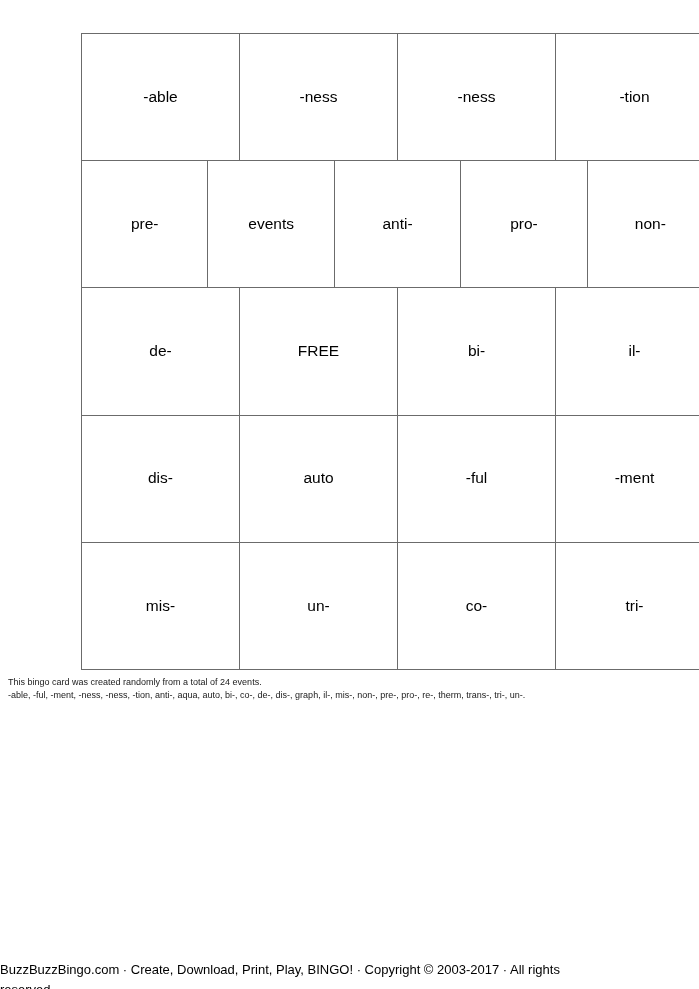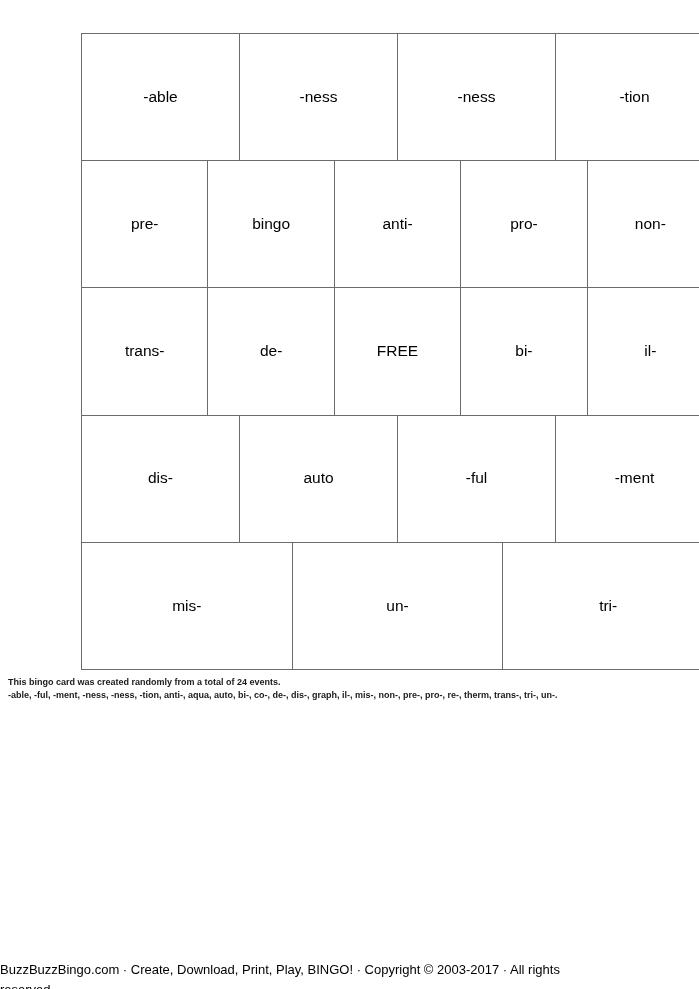--- a/index.html
+++ b/index.html
@@ -54,21 +54,20 @@
     left: 8px;
     top: 676px;
     width: 680px;
     font-size: 9px;
     line-height: 13px;
     color: #1a1a1a;
     white-space: nowrap;
   }
   #card-caption .caption-line {
     display: block;
-    font-weight: bold;
   }
 
   
   #page-footer {
     position: absolute;
     left: 0;
     top: 960px;
     width: 577px;
     text-align: left;
     font-size: 13px;
@@ -81,41 +80,41 @@
 
 <div id="bingo-card">
     <div class="bingo-row">
       <div class="bingo-cell">-able</div>
       <div class="bingo-cell">-ness</div>
       <div class="bingo-cell">-ness</div>
       <div class="bingo-cell">-tion</div>
     </div>
     <div class="bingo-row">
       <div class="bingo-cell">pre-</div>
-      <div class="bingo-cell">bingo</div>
+      <div class="bingo-cell">events</div>
       <div class="bingo-cell">anti-</div>
       <div class="bingo-cell">pro-</div>
       <div class="bingo-cell">non-</div>
     </div>
     <div class="bingo-row">
-      <div class="bingo-cell">trans-</div>
       <div class="bingo-cell">de-</div>
       <div class="bingo-cell">FREE</div>
       <div class="bingo-cell">bi-</div>
       <div class="bingo-cell">il-</div>
     </div>
     <div class="bingo-row">
       <div class="bingo-cell">dis-</div>
       <div class="bingo-cell">auto</div>
       <div class="bingo-cell">-ful</div>
       <div class="bingo-cell">-ment</div>
     </div>
     <div class="bingo-row">
       <div class="bingo-cell">mis-</div>
       <div class="bingo-cell">un-</div>
+      <div class="bingo-cell">co-</div>
       <div class="bingo-cell">tri-</div>
     </div>
   </div>
 
 <div id="card-caption">
   <span class="caption-line">This bingo card was created randomly from a total of 24 events.</span>
   <span class="caption-line">-able, -ful, -ment, -ness, -ness, -tion, anti-, aqua, auto, bi-, co-, de-, dis-, graph, il-, mis-, non-, pre-, pro-, re-, therm, trans-, tri-, un-.</span>
 </div>
 
 <div id="page-footer">

